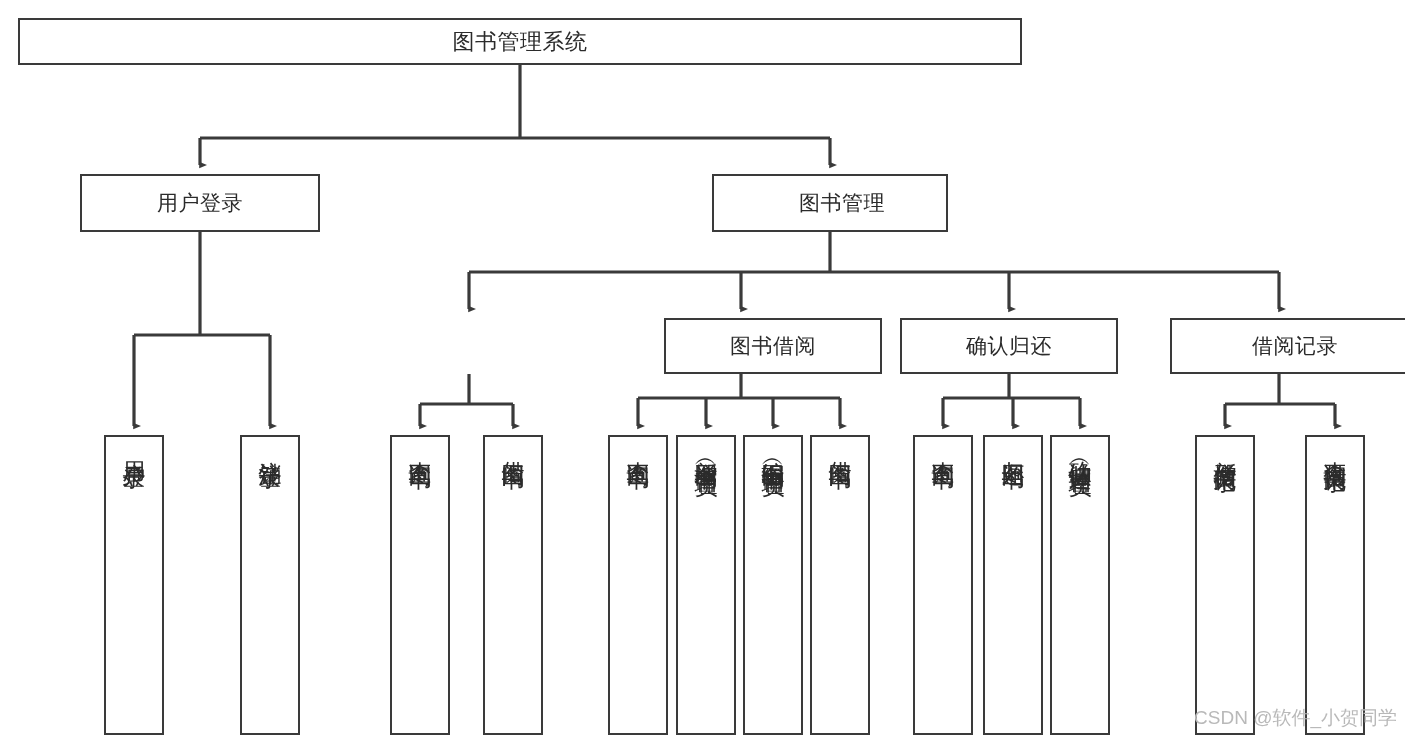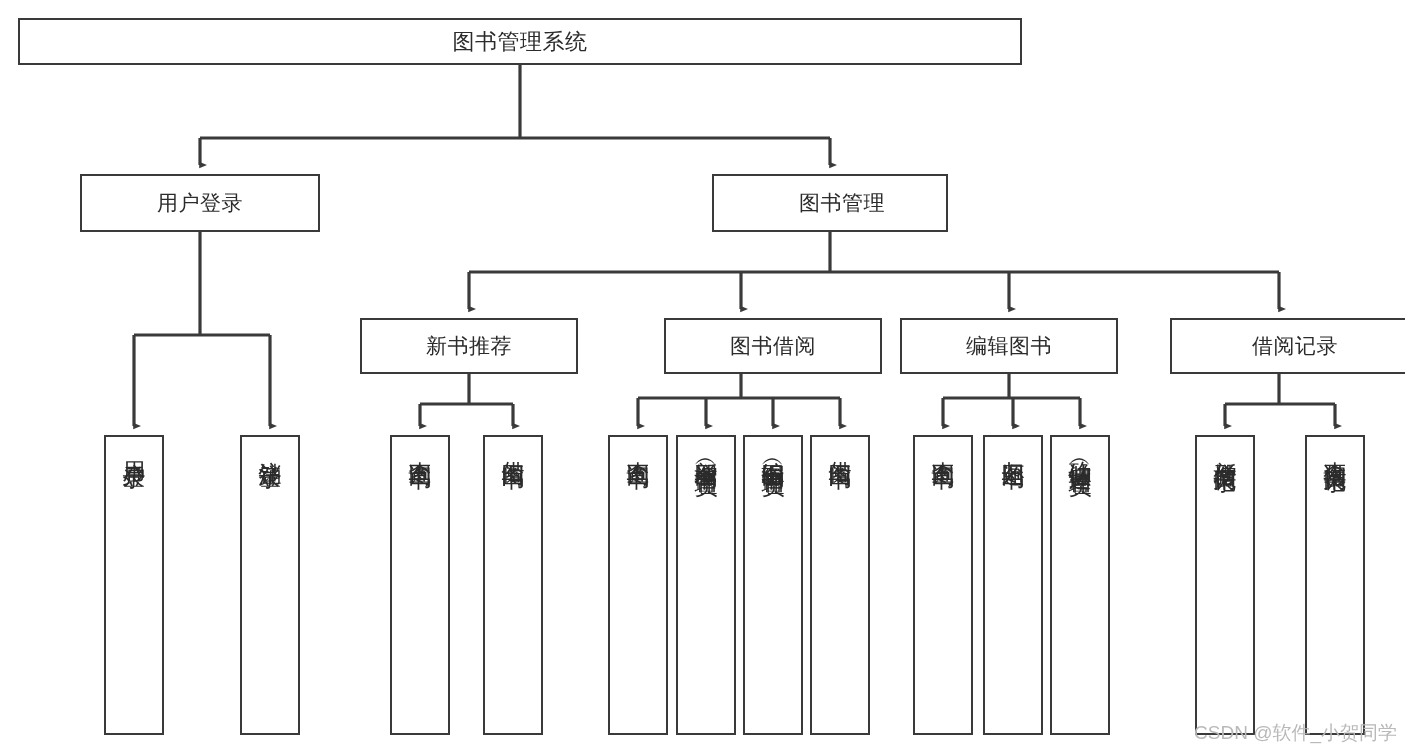--- a/index.html
+++ b/index.html
@@ -61,21 +61,21 @@
     writing-mode: vertical-rl;
     text-orientation: upright;
     font-size: 23px;
     line-height: 1.0;
     letter-spacing: 2px;
     white-space: nowrap;
   }
   .watermark {
     position: absolute;
     right: 8px;
-    bottom: 1px;
+    bottom: 16px;
     font-size: 19px;
     color: #b9b9b9;
     z-index: 5;
     white-space: nowrap;
     pointer-events: none;
   }
 </style>
 </head>
 <body>
 
@@ -135,28 +135,25 @@
     <span class="node-label">图书管理系统</span>
   </div>
 
   <div class="node horiz" style="left:80px; top:174px; width:240px; height:58px;">
     <span class="node-label">用户登录</span>
   </div>
   <div class="node horiz" style="left:712px; top:174px; width:236px; height:58px;padding-left:24px;">
     <span class="node-label">图书管理</span>
   </div>
 
-  <div class="node horiz" style="left:360px; top:318px; width:218px; height:56px;">
-    <span class="node-label">新书推荐</span>
-  </div>
   <div class="node horiz" style="left:664px; top:318px; width:218px; height:56px;">
     <span class="node-label">图书借阅</span>
   </div>
   <div class="node horiz" style="left:900px; top:318px; width:218px; height:56px;">
-    <span class="node-label">编辑图书</span>
+    <span class="node-label">确认归还</span>
   </div>
   <div class="node horiz" style="left:1170px; top:318px; width:250px; height:56px;">
     <span class="node-label">借阅记录</span>
   </div>
 
   <div class="node vert" style="left:104px; top:435px; width:60px; height:300px;">
     <span class="node-label">用户登录</span>
   </div>
   <div class="node vert" style="left:240px; top:435px; width:60px; height:300px;">
     <span class="node-label">注销登录</span>

